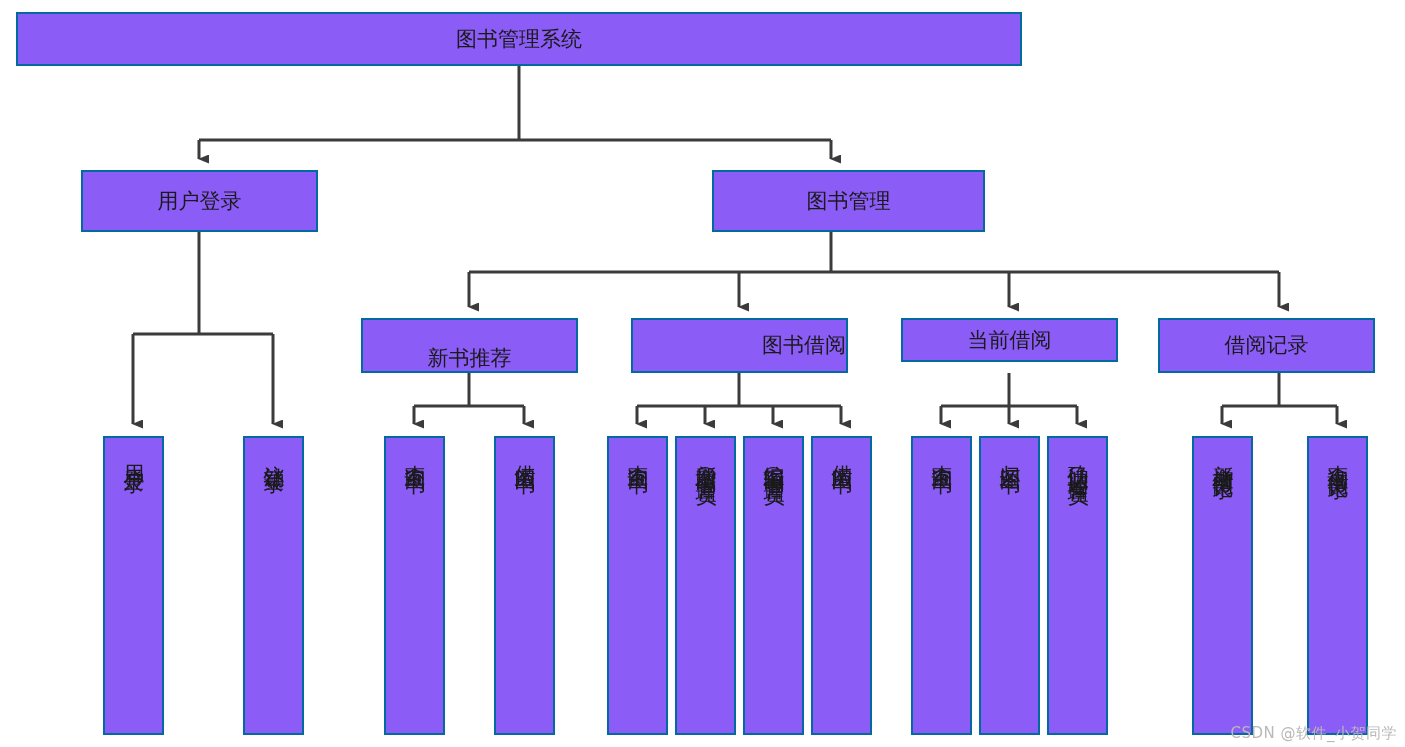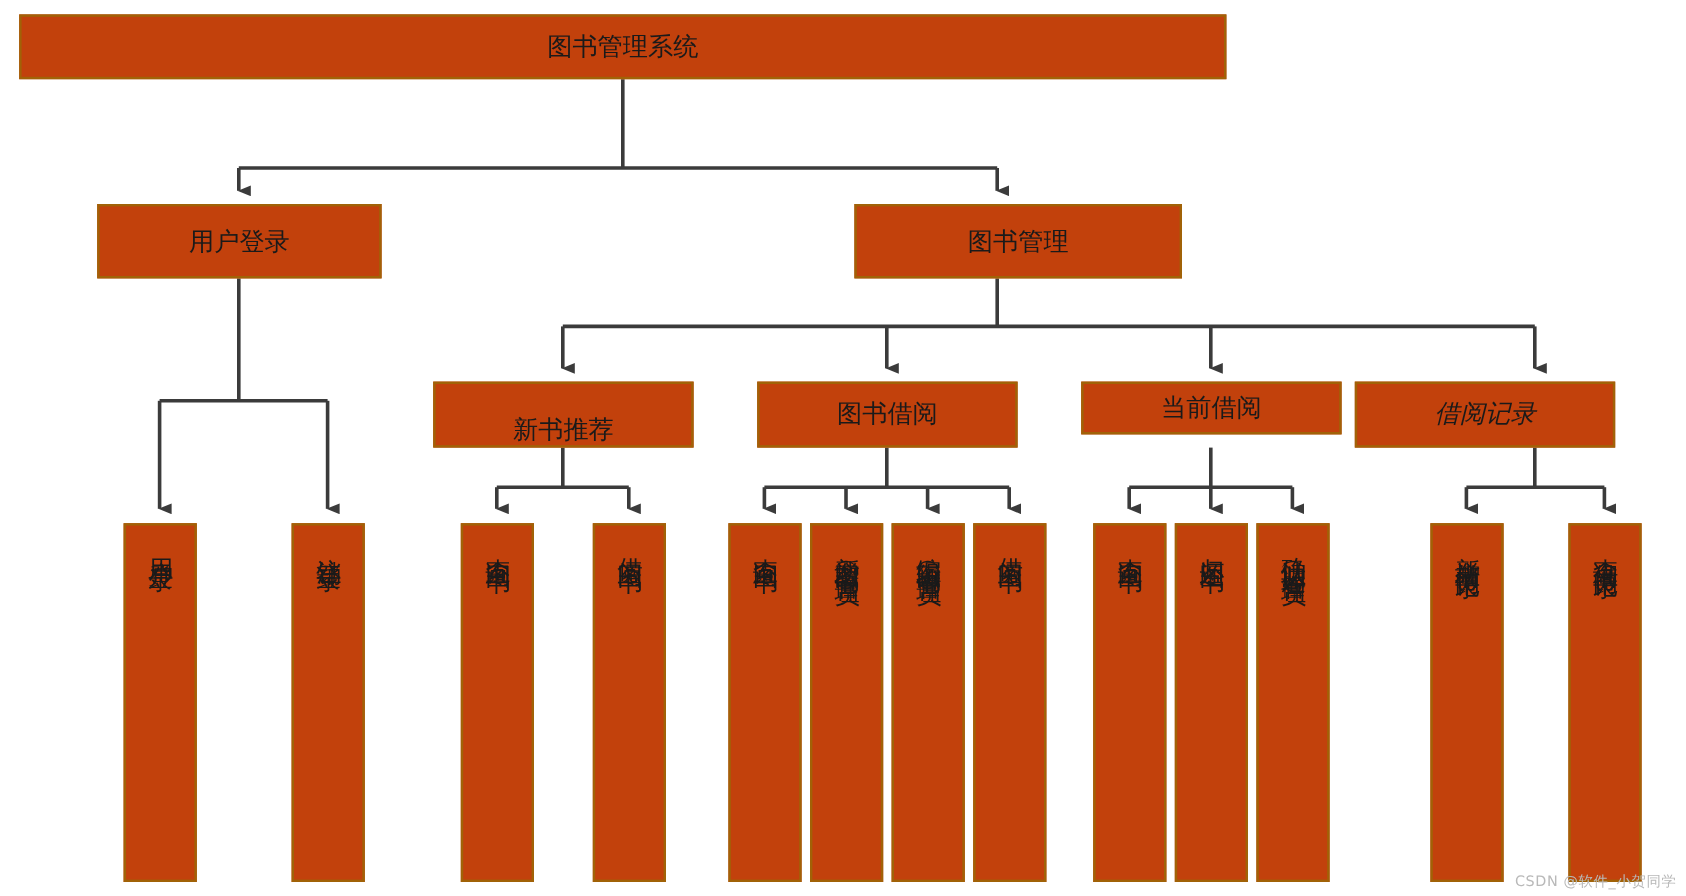--- a/index.html
+++ b/index.html
@@ -21,22 +21,22 @@
   #diagram-svg {
     position: absolute;
     left: 0;
     top: 0;
     width: 1405px;
     height: 747px;
   }
   .node {
     position: absolute;
     box-sizing: border-box;
-    background: #c2410c;
-    border: 2px solid #a16207;
+    background: #8b5cf6;
+    border: 2px solid #0369a1;
     display: flex;
     align-items: center;
     justify-content: center;
     overflow: hidden;
   }
   .node-label {
     color: #1a1a1a;
     text-align: center;
     line-height: 1.18;
     white-space: nowrap;
@@ -53,21 +53,21 @@
     writing-mode: vertical-rl;
     text-orientation: upright;
     font-size: 21px;
     letter-spacing: 3px;
     line-height: 1;
   }
   #watermark {
     position: absolute;
     right: 8px;
     bottom: 4px;
-    font-size: 12px;
+    font-size: 15px;
     color: #b9b9b9;
     white-space: nowrap;
     letter-spacing: 0.5px;
   }
 </style>
 </head>
 <body>
 
 <div id="diagram-root">
 
@@ -130,29 +130,29 @@
   </div>
 
   <div class="node horizontal" style="left:712px; top:170px; width:273px; height:62px;">
     <span class="node-label">图书管理</span>
   </div>
 
   <div class="node horizontal" style="left:361px; top:318px; width:217px; height:55px;align-items:flex-end;">
     <span class="node-label">新书推荐</span>
   </div>
 
-  <div class="node horizontal" style="left:631px; top:318px; width:217px; height:55px;">
+  <div class="node horizontal" style="left:631px; top:318px; width:217px; height:55px;justify-content:flex-end;">
     <span class="node-label">图书借阅</span>
   </div>
 
   <div class="node horizontal" style="left:901px; top:318px; width:217px; height:44px;">
     <span class="node-label">当前借阅</span>
   </div>
 
-  <div class="node horizontal" style="left:1129px; top:318px; width:217px; height:55px;font-style:italic;">
+  <div class="node horizontal" style="left:1158px; top:318px; width:217px; height:55px;">
     <span class="node-label">借阅记录</span>
   </div>
 
   <div class="node vertical" style="left:103px; top:436px; width:61px; height:299px;">
     <span class="node-label">用户登录</span>
   </div>
 
   <div class="node vertical" style="left:243px; top:436px; width:61px; height:299px;">
     <span class="node-label">注销登录</span>
   </div>

